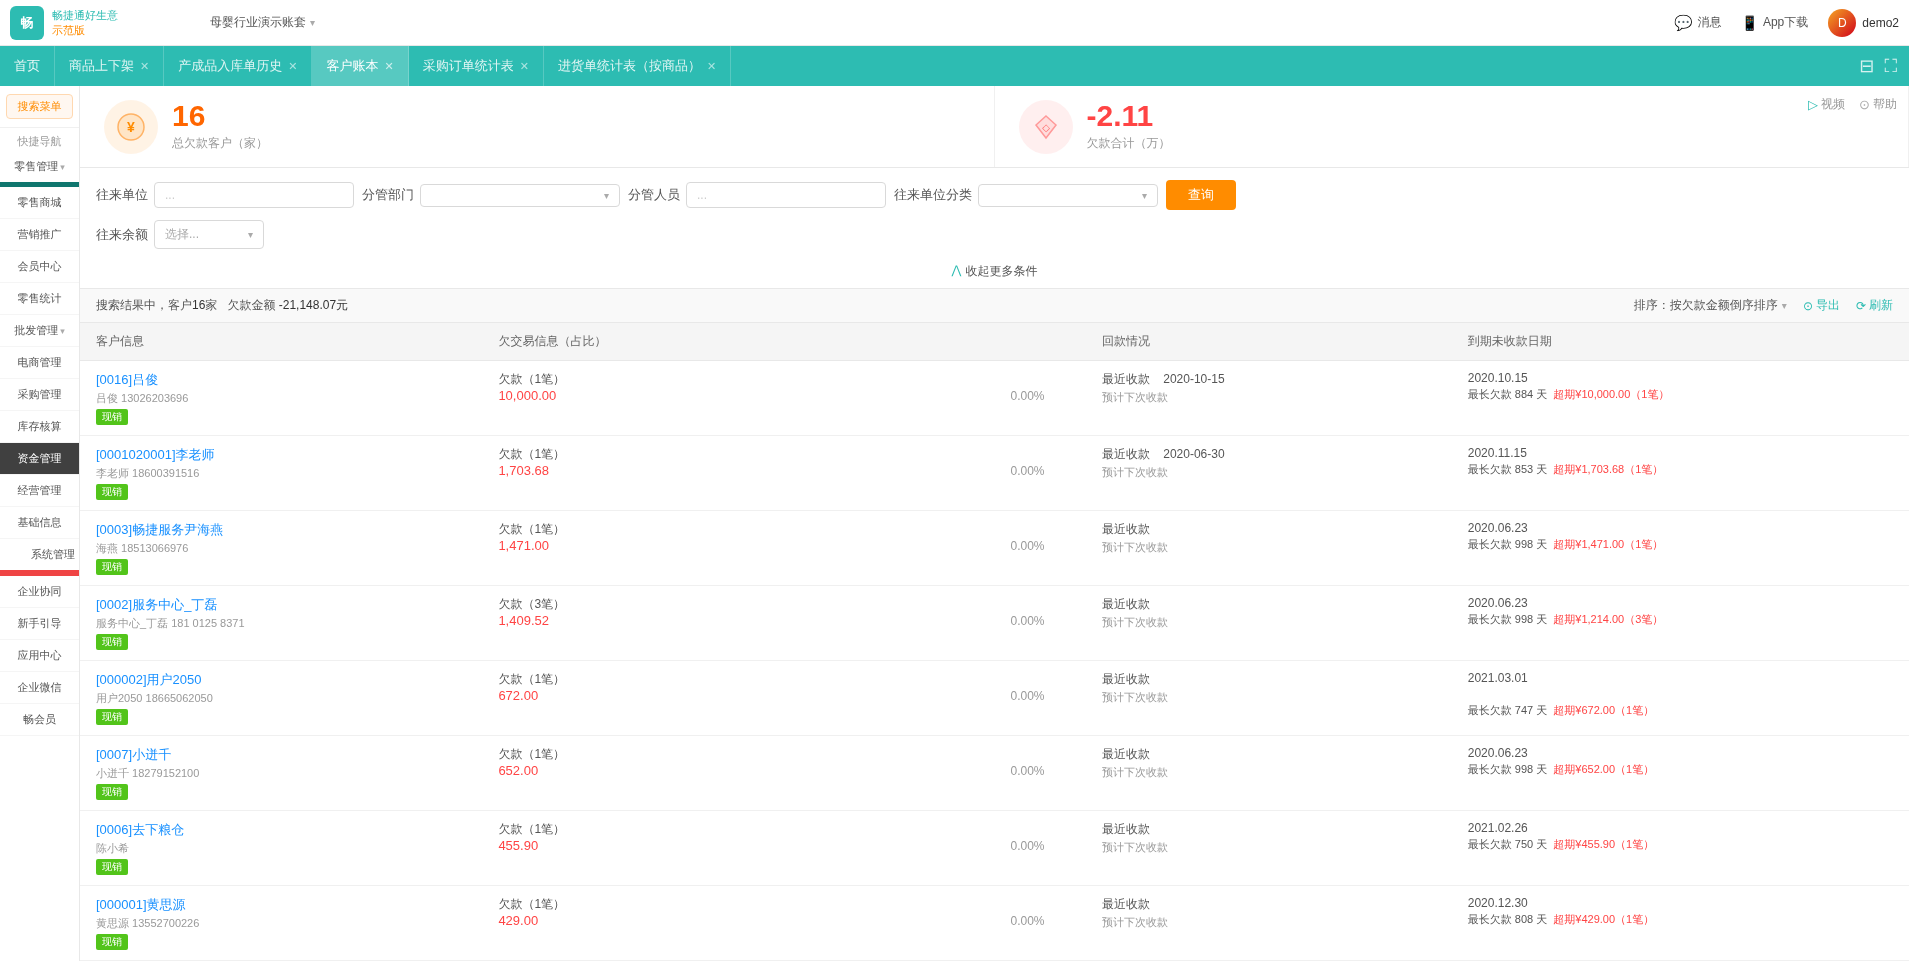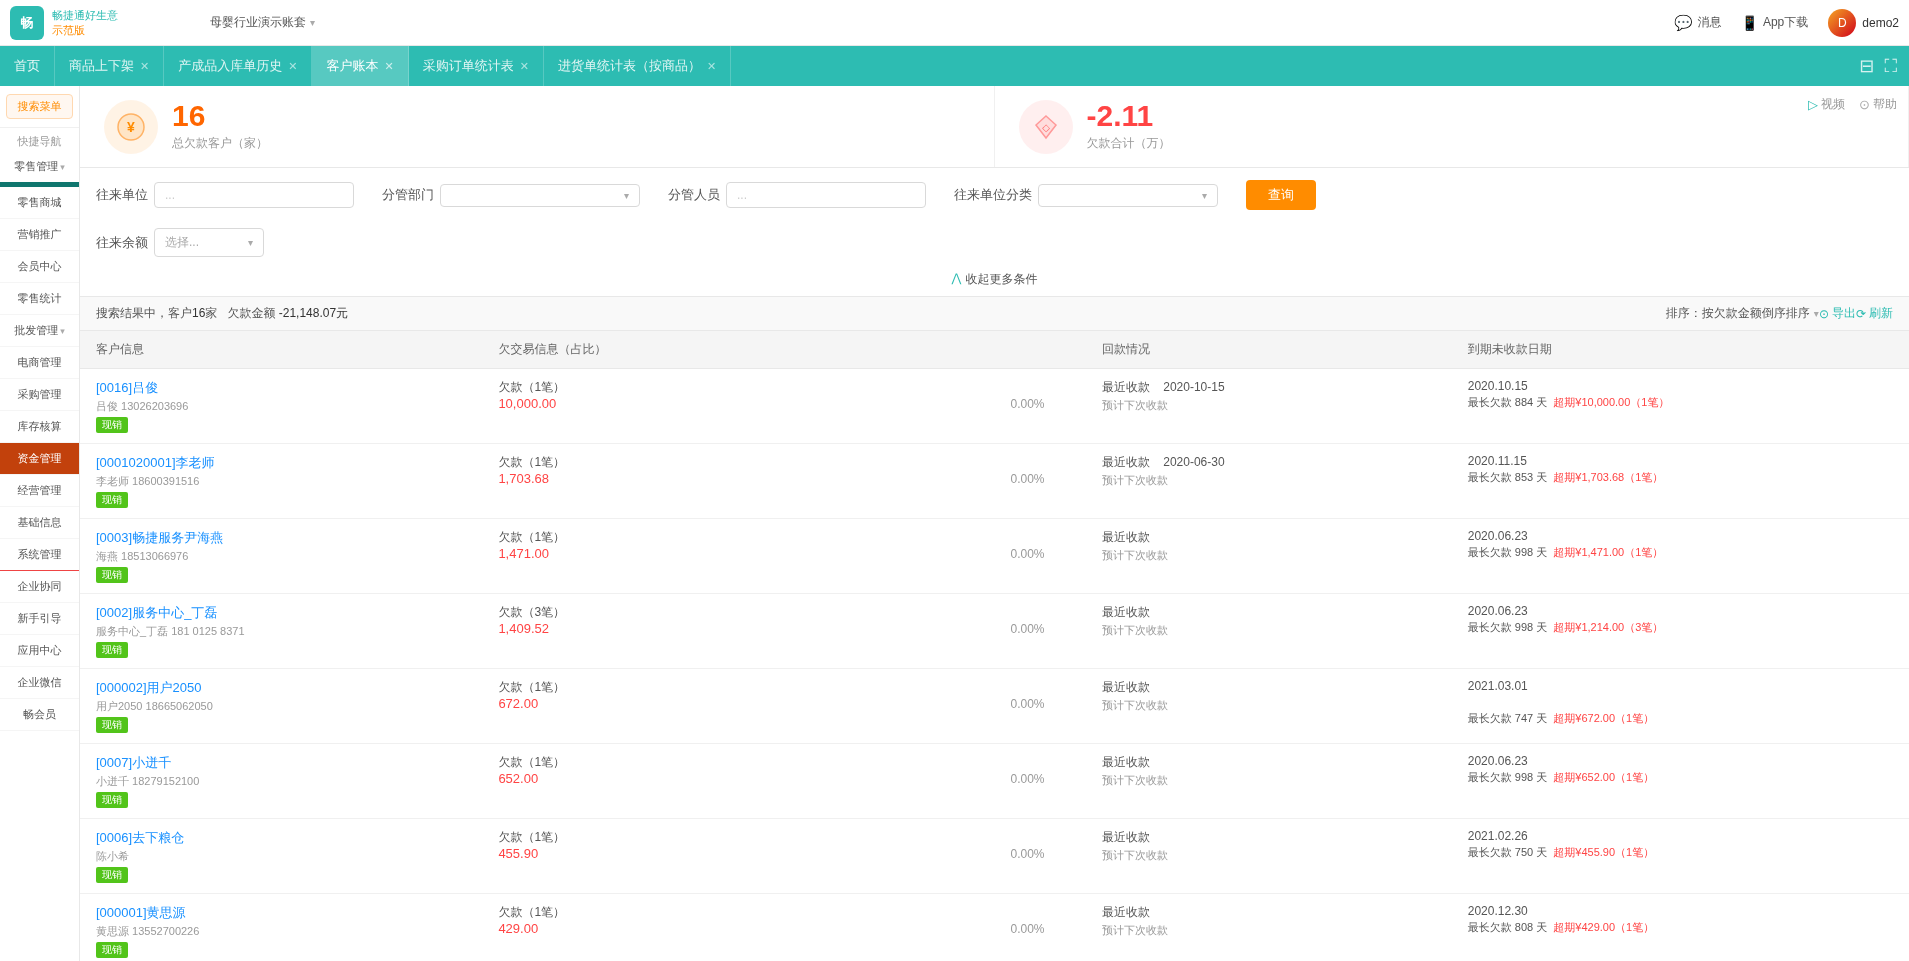--- a/index.html
+++ b/index.html
@@ -86,24 +86,24 @@
     <div style="padding:8px 4px; text-align:center; cursor:pointer; font-size:11px; color:#555; border-bottom:1px solid #f5f5f5;">营销推广</div>
     <div style="padding:8px 4px; text-align:center; cursor:pointer; font-size:11px; color:#555; border-bottom:1px solid #f5f5f5;">会员中心</div>
     <div style="padding:8px 4px; text-align:center; cursor:pointer; font-size:11px; color:#555; border-bottom:1px solid #f5f5f5;">零售统计</div>
     <div style="padding:8px 4px; text-align:center; cursor:pointer; font-size:11px; color:#555; border-bottom:1px solid #f5f5f5; display:flex; align-items:center; justify-content:center; gap:2px;">
       <span>批发管理</span>
       <span style="font-size:9px; color:#aaa;">▾</span>
     </div>
     <div style="padding:8px 4px; text-align:center; cursor:pointer; font-size:11px; color:#555; border-bottom:1px solid #f5f5f5;">电商管理</div>
     <div style="padding:8px 4px; text-align:center; cursor:pointer; font-size:11px; color:#555; border-bottom:1px solid #f5f5f5;">采购管理</div>
     <div style="padding:8px 4px; text-align:center; cursor:pointer; font-size:11px; color:#555; border-bottom:1px solid #f5f5f5;">库存核算</div>
-    <div style="padding:8px 4px; text-align:center; cursor:pointer; font-size:11px; color:#fff; background:#c2410c; border-bottom:1px solid #f5f5f5;">资金管理</div>
+    <div style="padding:8px 4px; text-align:center; cursor:pointer; font-size:11px; color:#fff; background:#404040; border-bottom:1px solid #f5f5f5;">资金管理</div>
     <div style="padding:8px 4px; text-align:center; cursor:pointer; font-size:11px; color:#555; border-bottom:1px solid #f5f5f5;">经营管理</div>
     <div style="padding:8px 4px; text-align:center; cursor:pointer; font-size:11px; color:#555; border-bottom:1px solid #f5f5f5;">基础信息</div>
-    <div style="padding:8px 4px; text-align:center; cursor:pointer; font-size:11px; color:#555; border-bottom:1px solid #ef4444;">系统管理</div>
+    <div style="padding:8px 4px; text-align:right; cursor:pointer; font-size:11px; color:#555; border-bottom:6px solid #ef4444;">系统管理</div>
     <div style="padding:8px 4px; text-align:center; cursor:pointer; font-size:11px; color:#555; border-bottom:1px solid #f5f5f5;">企业协同</div>
     <div style="padding:8px 4px; text-align:center; cursor:pointer; font-size:11px; color:#555; border-bottom:1px solid #f5f5f5;">新手引导</div>
     <div style="padding:8px 4px; text-align:center; cursor:pointer; font-size:11px; color:#555; border-bottom:1px solid #f5f5f5;">应用中心</div>
     <div style="padding:8px 4px; text-align:center; cursor:pointer; font-size:11px; color:#555; border-bottom:1px solid #f5f5f5;">企业微信</div>
     <div style="padding:8px 4px; text-align:center; cursor:pointer; font-size:11px; color:#555; border-bottom:1px solid #f5f5f5;">畅会员</div>
   </div>
 
   <div style="flex:1; overflow:hidden; display:flex; flex-direction:column;">
 
     <div style="display:flex; background:#fff; border-bottom:1px solid #e8e8e8; height:82px; position:relative;">
@@ -141,21 +141,21 @@
           <span>视频</span>
         </div>
         <div style="display:flex; align-items:center; gap:3px; color:#999; font-size:12px; cursor:pointer;">
           <span style="color:#aaa; font-size:13px;">⊙</span>
           <span>帮助</span>
         </div>
       </div>
     </div>
 
     <div style="background:#fff; padding:12px 16px 0; border-bottom:1px solid #e8e8e8;">
-      <div style="display:flex; align-items:center; gap:28px; margin-bottom:18px; flex-wrap:wrap;">
+      <div style="display:flex; align-items:center; gap:8px; margin-bottom:10px; flex-wrap:wrap;">
 
         <div style="display:flex; align-items:center; gap:6px;">
           <span style="font-size:13px; color:#555; white-space:nowrap;">往来单位</span>
           <div style="border:1px solid #d9d9d9; border-radius:4px; padding:5px 10px; font-size:12px; color:#ccc; min-width:200px; background:#fff; cursor:pointer; display:flex; align-items:center; justify-content:space-between;">
             <span>...</span>
           </div>
         </div>
 
         <div style="display:flex; align-items:center; gap:6px;">
           <span style="font-size:13px; color:#555; white-space:nowrap;">分管部门</span>
@@ -197,21 +197,21 @@
         <span style="color:#2dbcb2; margin-right:4px;">⋀</span>
         <span>收起更多条件</span>
       </div>
     </div>
 
     <div style="background:#f9f9f9; padding:8px 16px; display:flex; align-items:center; justify-content:space-between; border-bottom:1px solid #e8e8e8;">
       <div style="font-size:12px; color:#555;">
         <span>搜索结果中，客户</span><span style="font-weight:500; color:#333;">16</span><span>家</span>&nbsp;&nbsp;
         <span>欠款金额</span>&nbsp;<span style="font-weight:500; color:#333;">-21,148.07元</span>
       </div>
-      <div style="display:flex; align-items:center; font-size:12px;">
+      <div style="display:flex; align-items:center; gap:16px; font-size:12px;">
         <div style="display:flex; align-items:center; gap:4px; color:#555; cursor:pointer;">
           <span>排序：按欠款金额倒序排序</span>
           <span style="font-size:10px; color:#aaa;">▾</span>
         </div>
         <div style="display:flex; align-items:center; gap:3px; color:#2dbcb2; cursor:pointer;">
           <span>⊙</span>
           <span>导出</span>
         </div>
         <div style="display:flex; align-items:center; gap:3px; color:#2dbcb2; cursor:pointer;">
           <span>⟳</span>

